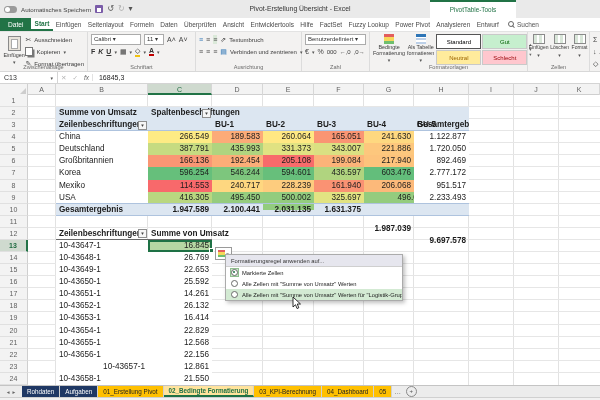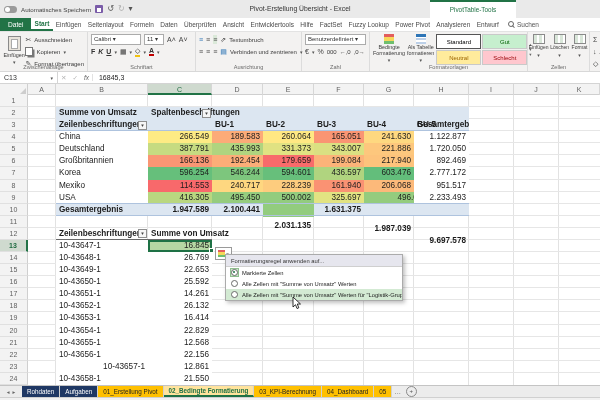--- a/index.html
+++ b/index.html
@@ -391,49 +391,49 @@
     <div class="c" style="left: 56px; width: 92px; top: 48.332px; height: 12.083px; background: rgb(255, 255, 255);">Deutschland</div>
     <div class="c right" style="left: 148px; width: 64px; top: 48.332px; height: 12.083px; background: rgb(198, 219, 129);">387.791</div>
     <div class="c right" style="left: 212px; width: 51px; top: 48.332px; height: 12.083px; background: rgb(176, 212, 127);">435.993</div>
     <div class="c right" style="left: 263px; width: 51px; top: 48.332px; height: 12.083px; background: rgb(224, 226, 130);">331.373</div>
     <div class="c right" style="left: 314px; width: 50px; top: 48.332px; height: 12.083px; background: rgb(218, 224, 130);">343.007</div>
     <div class="c right" style="left: 364px; width: 50px; top: 48.332px; height: 12.083px; background: rgb(253, 199, 125);">221.886</div>
     <div class="c right" style="left: 414px; width: 55px; top: 48.332px; height: 12.083px; background: rgb(255, 255, 255);">1.720.050</div>
     <div class="c" style="left: 56px; width: 92px; top: 60.415px; height: 12.083px; background: rgb(255, 255, 255);">Großbritannien</div>
     <div class="c right" style="left: 148px; width: 64px; top: 60.415px; height: 12.083px; background: rgb(250, 150, 116);">166.136</div>
     <div class="c right" style="left: 212px; width: 51px; top: 60.415px; height: 12.083px; background: rgb(252, 173, 120);">192.454</div>
-    <div class="c right" style="left: 263px; width: 51px; top: 60.415px; height: 12.083px; background: rgb(248, 107, 107);">179.659</div>
+    <div class="c right" style="left: 263px; width: 51px; top: 60.415px; height: 12.083px; background: rgb(248, 107, 107);">205.108</div>
     <div class="c right" style="left: 314px; width: 50px; top: 60.415px; height: 12.083px; background: rgb(252, 179, 121);">199.084</div>
     <div class="c right" style="left: 364px; width: 50px; top: 60.415px; height: 12.083px; background: rgb(253, 195, 124);">217.940</div>
     <div class="c right" style="left: 414px; width: 55px; top: 60.415px; height: 12.083px; background: rgb(255, 255, 255);">892.469</div>
     <div class="c" style="left: 56px; width: 92px; top: 72.498px; height: 12.083px; background: rgb(255, 255, 255);">Korea</div>
     <div class="c right" style="left: 148px; width: 64px; top: 72.498px; height: 12.083px; background: rgb(102, 191, 123);">596.254</div>
     <div class="c right" style="left: 212px; width: 51px; top: 72.498px; height: 12.083px; background: rgb(125, 198, 125); padding-left: 12px;">546.244</div>
     <div class="c right" style="left: 263px; width: 51px; top: 72.498px; height: 12.083px; background: rgb(103, 191, 123);">594.601</div>
     <div class="c right" style="left: 314px; width: 50px; top: 72.498px; height: 15px; background: rgb(176, 212, 127);">436.597</div>
     <div class="c right" style="left: 364px; width: 50px; top: 72.498px; height: 12.083px; background: rgb(99, 190, 123);">603.476</div>
     <div class="c right" style="left: 414px; width: 55px; top: 72.498px; height: 12.083px; background: rgb(255, 255, 255);">2.777.172</div>
     <div class="c" style="left: 56px; width: 92px; top: 84.581px; height: 12.083px; background: rgb(255, 255, 255);">Mexiko</div>
     <div class="c right" style="left: 148px; width: 64px; top: 84.581px; height: 12.083px; background: rgb(248, 105, 107);">114.553</div>
     <div class="c right" style="left: 212px; width: 51px; top: 84.581px; height: 12.083px; background: rgb(254, 215, 128);">240.717</div>
     <div class="c right" style="left: 263px; width: 51px; top: 84.581px; height: 12.083px; background: rgb(253, 204, 126);">228.239</div>
     <div class="c right" style="left: 314px; width: 50px; top: 84.581px; height: 12.083px; background: rgb(250, 146, 115);">161.940</div>
     <div class="c right" style="left: 364px; width: 50px; top: 84.581px; height: 12.083px; background: rgb(252, 185, 122);">206.068</div>
     <div class="c right" style="left: 414px; width: 55px; top: 84.581px; height: 12.083px; background: rgb(255, 255, 255);">951.517</div>
     <div class="c" style="left: 56px; width: 92px; top: 96.664px; height: 12.083px; background: rgb(255, 255, 255);">USA</div>
     <div class="c right" style="left: 148px; width: 64px; top: 96.664px; height: 12.083px; background: rgb(185, 215, 128);">416.305</div>
     <div class="c right" style="left: 212px; width: 51px; top: 96.664px; height: 12.083px; background: rgb(149, 204, 126);">495.450</div>
-    <div class="c right" style="left: 263px; width: 51px; top: 96.664px; height: 25px; background: rgb(146, 204, 126);">500.002</div>
+    <div class="c right" style="left: 263px; width: 51px; top: 96.664px; height: 18px; background: rgb(146, 204, 126);">500.002</div>
     <div class="c right" style="left: 314px; width: 50px; top: 96.664px; height: 12.083px; background: rgb(226, 227, 130);">325.697</div>
     <div class="c right" style="left: 364px; width: 66px; top: 96.664px; height: 12.083px; background: rgb(148, 204, 126);">496.039</div>
     <div class="c right" style="left: 414px; width: 55px; top: 96.664px; height: 12.083px; background: rgb(255, 255, 255);">2.233.493</div>
     <div class="c bold" style="left: 56px; width: 92px; top: 108.747px; height: 12.083px;">Gesamtergebnis</div>
     <div class="c right bold" style="left: 148px; width: 64px; top: 108.747px; height: 12.083px;">1.947.589</div>
     <div class="c right bold" style="left: 212px; width: 51px; top: 108.747px; height: 12.083px;">2.100.441</div>
-    <div class="c right bold" style="left: 263px; width: 51px; top: 108.747px; height: 24px; margin-top: 16px;">2.031.135</div>
+    <div class="c right bold" style="left: 263px; width: 51px; top: 108.747px; height: 24px;">2.031.135</div>
     <div class="c right bold" style="left: 314px; width: 50px; top: 108.747px; height: 12.083px;">1.631.375</div>
     <div class="c right bold" style="left: 364px; width: 50px; top: 93px; height: 24px; margin-top: 35px;">1.987.039</div>
     <div class="c right bold" style="left: 414px; width: 55px; top: 108.747px; height: 12.083px; margin-top: 31px;">9.697.578</div>
     <div class="band" style="left: 56px; width: 413px; top: 35.249px; height: 1px; background: rgb(174, 195, 222);"></div>
     <div class="band" style="left: 56px; width: 413px; top: 107.747px; height: 1px; background: rgb(174, 195, 222);"></div>
     <div class="band" style="left: 56px; width: 413px; top: 119.83px; height: 1px; background: rgb(174, 195, 222);"></div>
     <div class="c bold" style="left: 56px; width: 84px; top: 132.913px; height: 12.083px; background: rgb(255, 255, 255);">Zeilenbeschriftungen</div>
     <div class="flt" style="left: 138px; top: 134.413px;">▼</div>
     <div class="c bold" style="left: 148px; width: 110px; top: 132.913px; height: 12.083px;">Summe von Umsatz</div>
     <div class="band" style="left: 56px; width: 156px; top: 143.996px; height: 1px; background: rgb(106, 106, 106);"></div>

